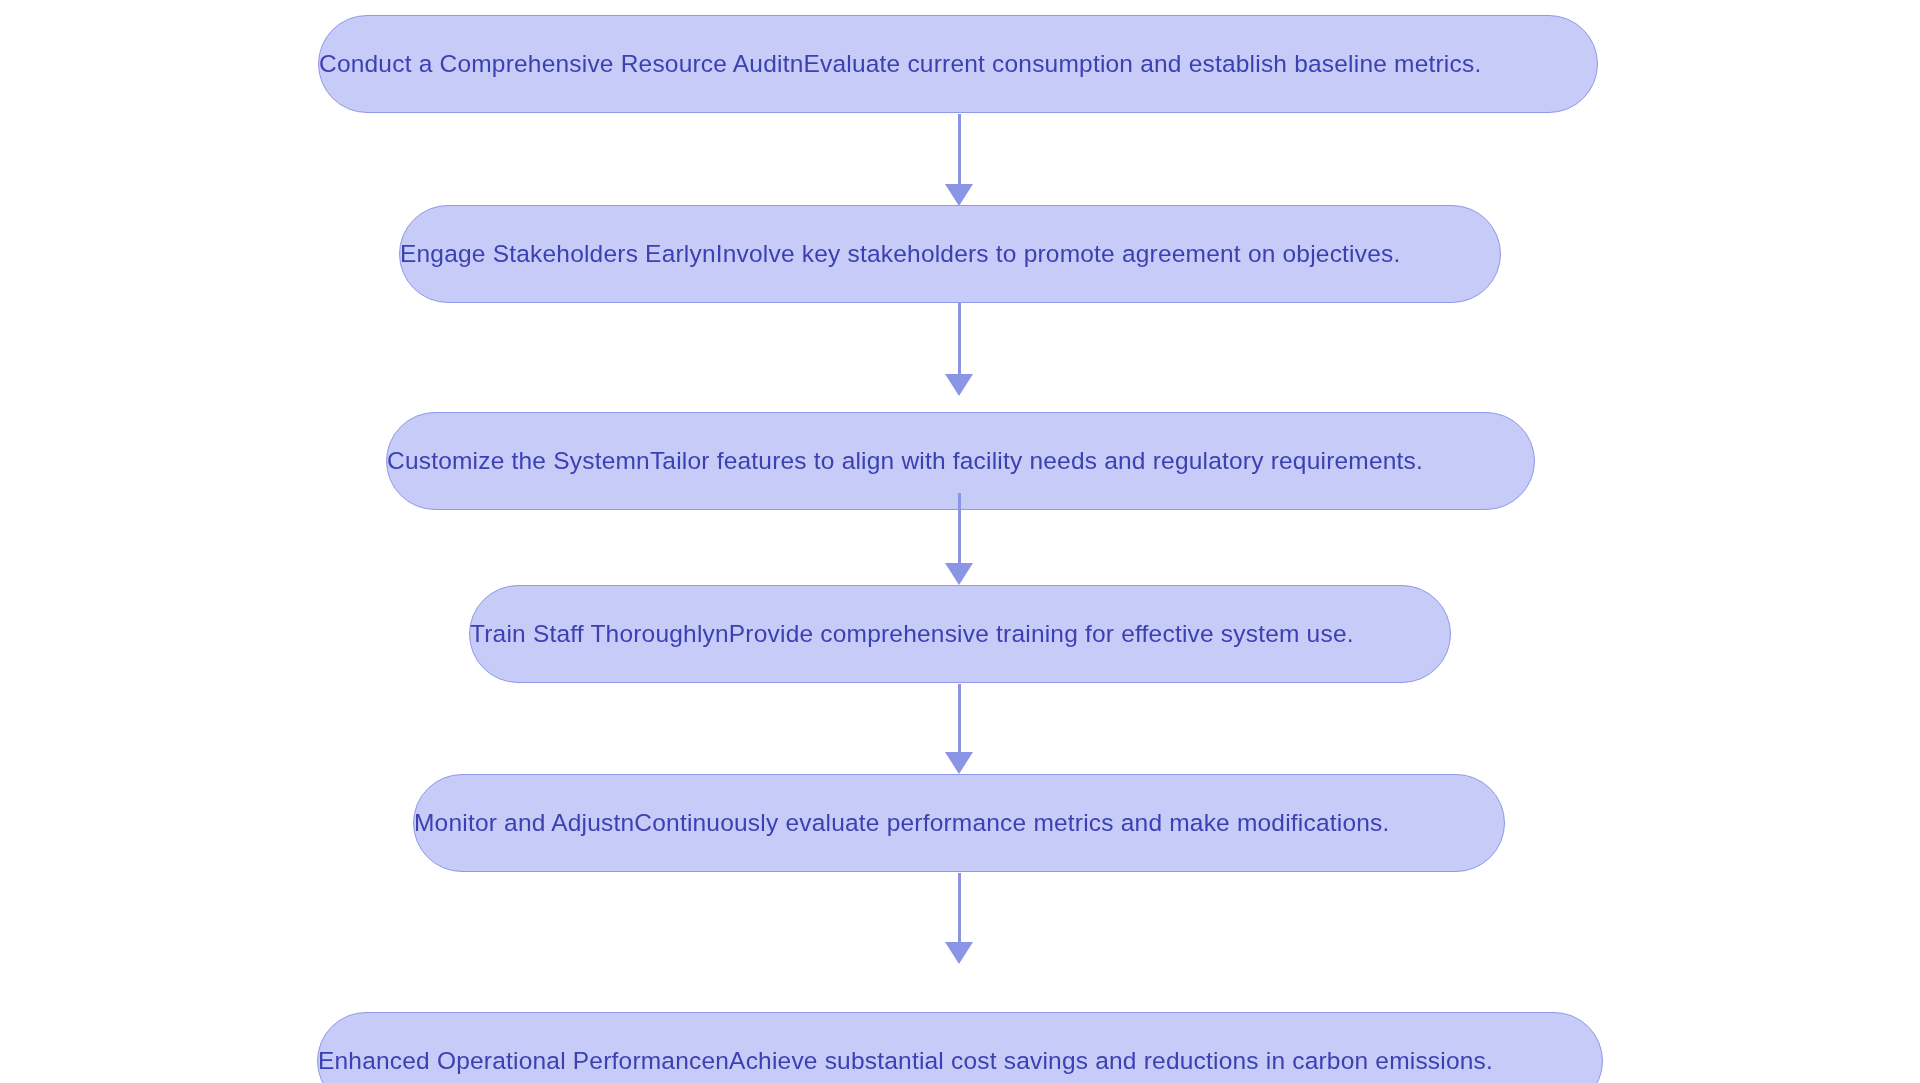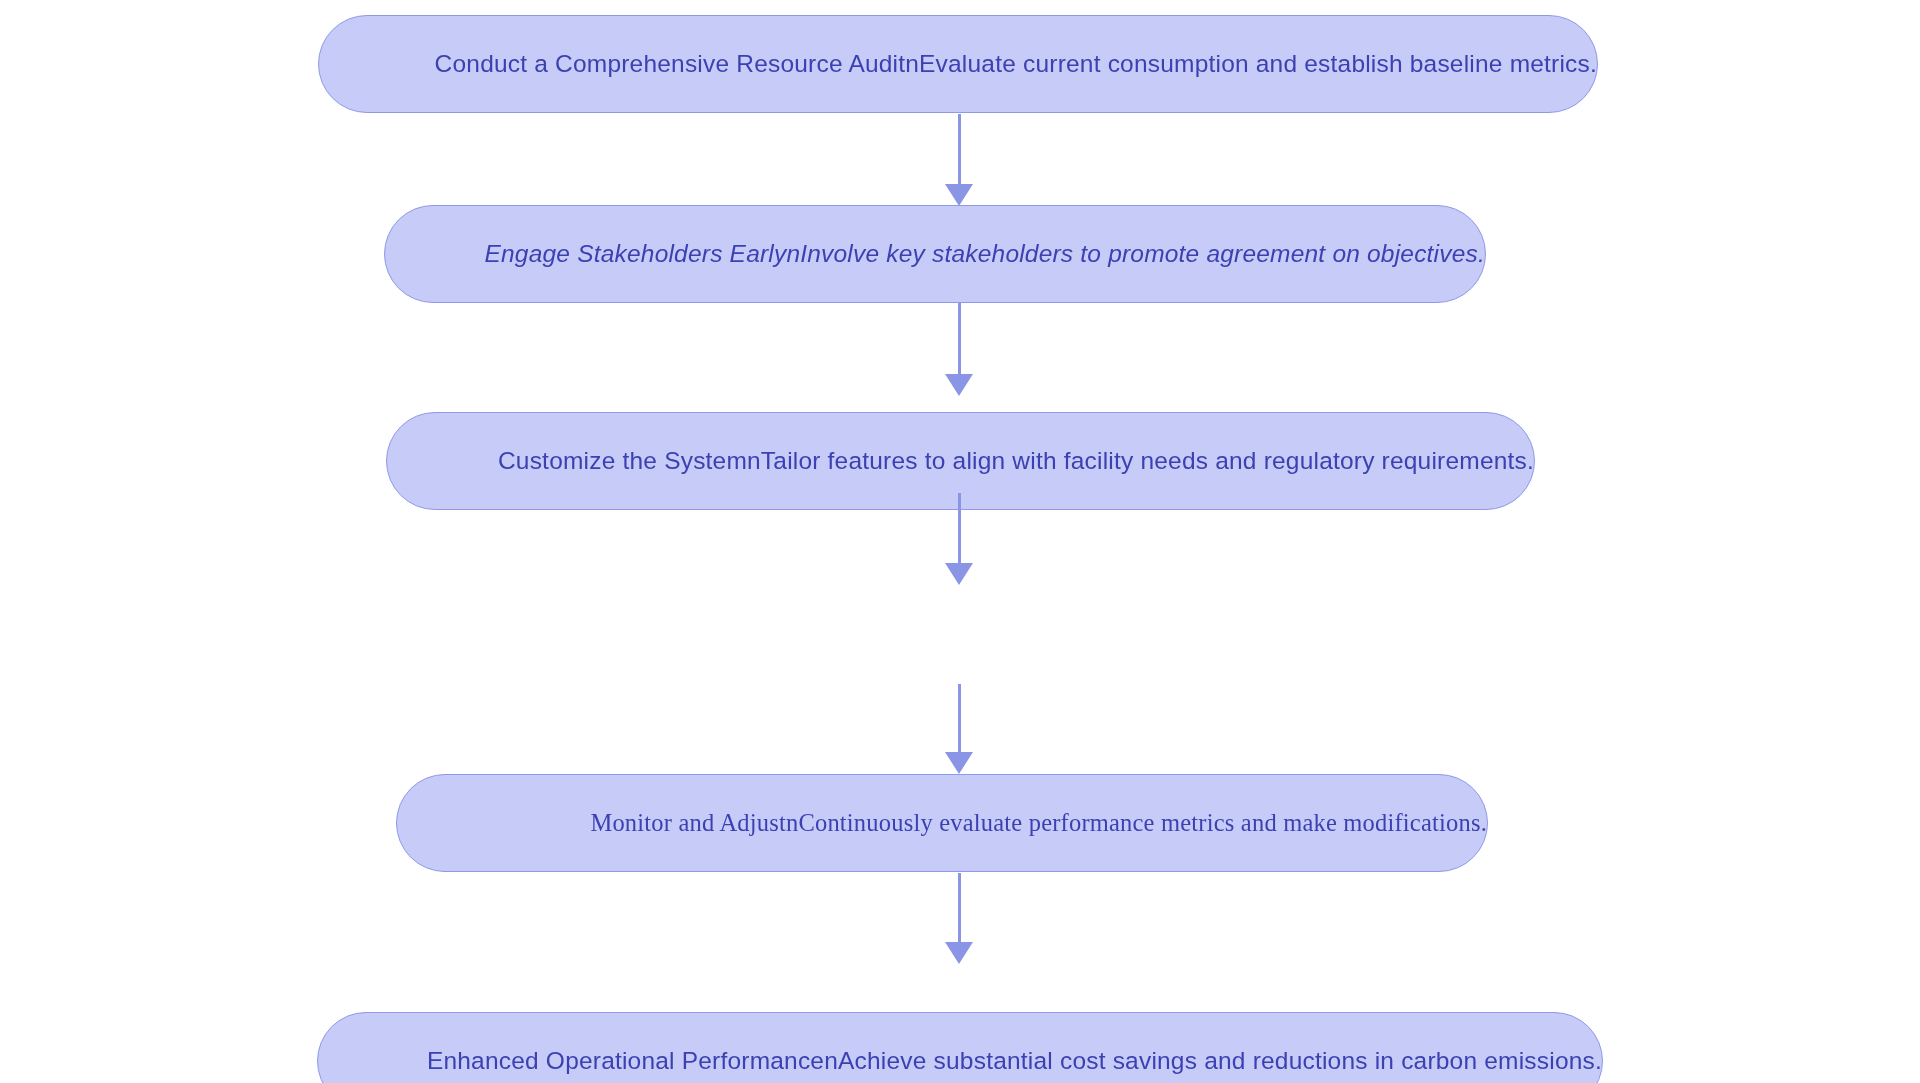--- a/index.html
+++ b/index.html
@@ -20,29 +20,29 @@
     box-sizing: border-box;
     height: 98px;
     border-radius: 49px;
     background: #c6cbf8;
     border: 1.5px solid #8f99e8;
     color: #3c41b2;
     font-size: 24.5px;
     letter-spacing: 0.2px;
     display: flex;
     align-items: center;
-    justify-content: flex-end;
+    justify-content: flex-start;
     text-align: center;
     white-space: nowrap;
   }
   #n1 { left: 318px;  top: 15px;  width: 1280px; }
-  #n2 { left: 384px;  top: 205px; width: 1102px; font-style: italic; }
+  #n2 { left: 399px;  top: 205px; width: 1102px; }
   #n3 { left: 386px;  top: 412px; width: 1149px; }
   #n4 { left: 469px;  top: 585px; width: 982px;  }
-  #n5 { left: 396px;  top: 774px; width: 1092px; font-family: Liberation Serif, serif; }
+  #n5 { left: 413px;  top: 774px; width: 1092px; }
   #n6 { left: 317px;  top: 964px; width: 1286px; margin-top: 48px; }
 
   .arrow {
     position: absolute;
     left: 945px;
     width: 28px;
   }
   .arrow .line {
     display: block;
     margin: 0 auto;
@@ -88,20 +88,23 @@
 
   <div class="node" id="n3">
     <span>Customize the SystemnTailor features to align with facility needs and regulatory requirements.</span>
   </div>
 
   <div class="arrow" id="a3">
     <span class="line"></span>
     <span class="head"></span>
   </div>
 
+  <div class="node" id="n4">
+    <span>Train Staff ThoroughlynProvide comprehensive training for effective system use.</span>
+  </div>
 
   <div class="arrow" id="a4">
     <span class="line"></span>
     <span class="head"></span>
   </div>
 
   <div class="node" id="n5">
     <span>Monitor and AdjustnContinuously evaluate performance metrics and make modifications.</span>
   </div>
 

